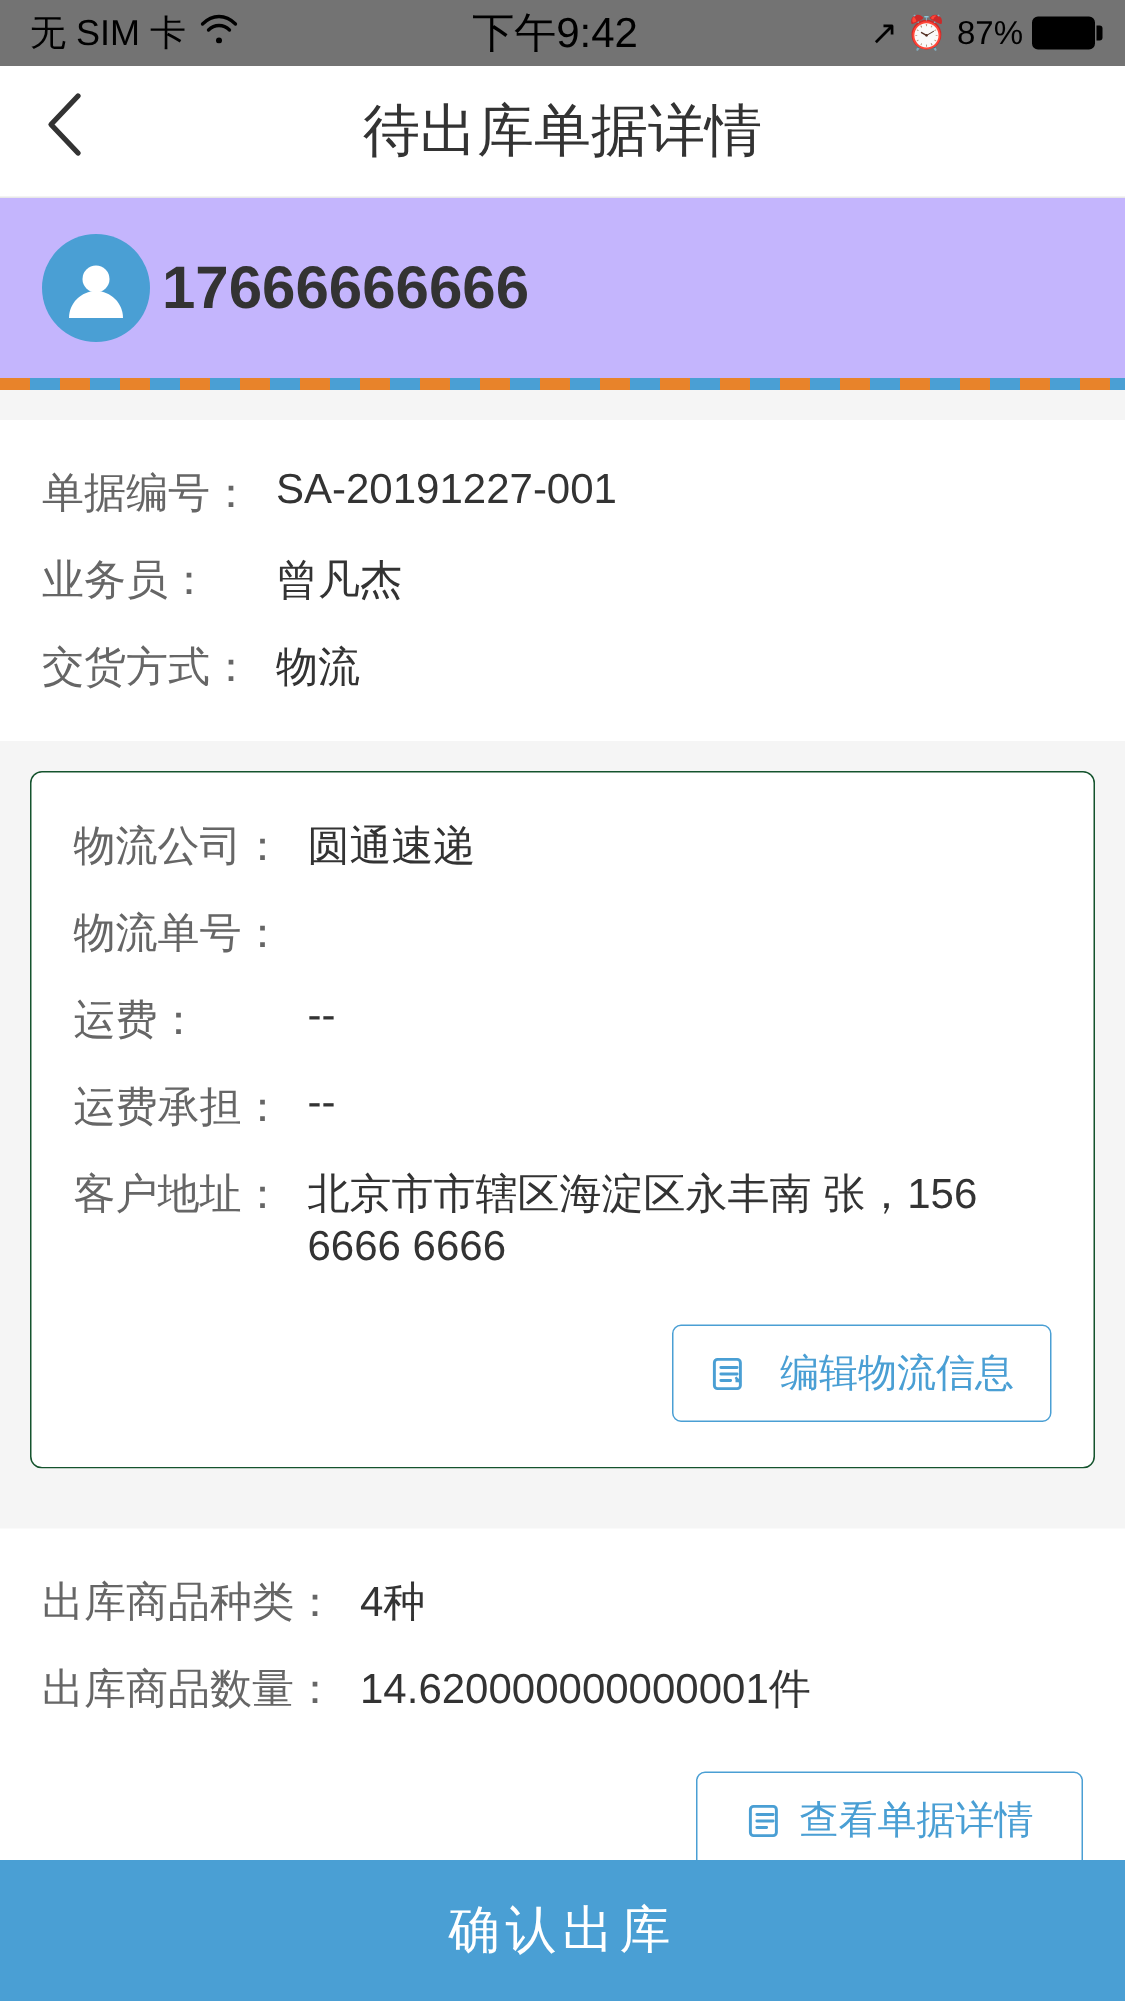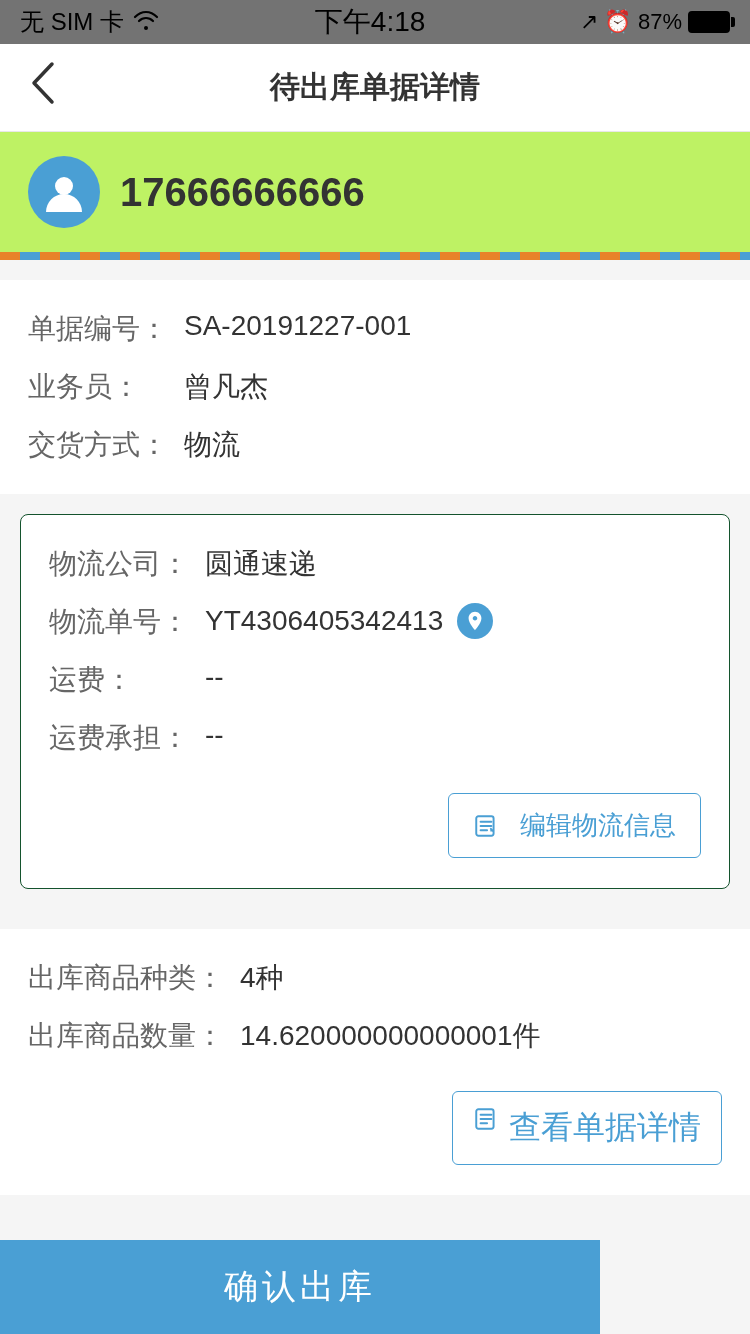--- a/index.html
+++ b/index.html
@@ -61,44 +61,44 @@
       border-bottom: 1px solid #e8e8e8;
     }
     .nav-back {
       position: absolute;
       left: 28px;
       font-size: 36px;
       color: #333;
       cursor: pointer;
     }
     .nav-title {
-      font-size: 30px;
-      font-weight: 700;
+      font-size: 38px;
+      font-weight: 400;
       color: #333;
     }
 
     
     .dashed-divider {
       width: 100%;
       height: 8px;
       background: repeating-linear-gradient(
         90deg,
         #e8832a 0px, #e8832a 20px,
         #4a9fd4 20px, #4a9fd4 40px
       );
     }
 
     
     .user-header {
       width: 750px;
-      background: #bef264;
+      background: #c4b5fd;
       padding: 24px 28px;
       display: flex;
       align-items: center;
-      gap: 20px;
+      gap: 8px;
     }
     .user-avatar {
       width: 72px;
       height: 72px;
       border-radius: 50%;
       background: #4a9fd4;
       display: flex;
       align-items: center;
       justify-content: center;
     }
@@ -176,47 +176,48 @@
       background: #fff;
       cursor: pointer;
       float: right;
       margin-top: 16px;
     }
     .btn-edit svg { width: 26px; height: 26px; fill: #4a9fd4; }
 
     
     .btn-view {
       display: inline-flex;
+      align-items: center;
       gap: 10px;
       border: 1px solid #4a9fd4;
       border-radius: 6px;
-      padding: 14px 20px;
+      padding: 14px 32px;
       color: #4a9fd4;
-      font-size: 32px;
+      font-size: 26px;
       background: #fff;
       cursor: pointer;
       float: right;
       margin-top: 16px;
     }
     .btn-view svg { width: 26px; height: 26px; fill: #4a9fd4; }
 
     .clearfix::after { content: ''; display: table; clear: both; }
 
     
     .section-gap {
       height: 20px;
       background: #f5f5f5;
     }
 
     
     .confirm-btn-container {
       position: fixed;
       bottom: 0;
       left: 0;
-      width: 600px;
+      width: 750px;
       background: #4a9fd4;
       padding: 24px 0;
     }
     .confirm-btn {
       width: 100%;
       background: #4a9fd4;
       border: none;
       color: #fff;
       font-size: 34px;
       font-weight: 500;
@@ -234,21 +235,21 @@
   <div class="status-bar-left">
     <span>无 SIM 卡</span>
     <span>
       <svg width="28" height="20" viewBox="0 0 28 20" fill="none">
         <path d="M14 16a2 2 0 1 1 0 4 2 2 0 0 1 0-4z" fill="#000"></path>
         <path d="M7 11c1.9-1.9 4.5-3 7-3s5.1 1.1 7 3" stroke="#000" stroke-width="2.2" fill="none" stroke-linecap="round"></path>
         <path d="M3 7C6.3 3.7 10 2 14 2s7.7 1.7 11 5" stroke="#000" stroke-width="2.2" fill="none" stroke-linecap="round"></path>
       </svg>
     </span>
   </div>
-  <div class="status-bar-center">下午4:18</div>
+  <div class="status-bar-center">下午9:42</div>
   <div class="status-bar-right">
     <span>↗</span>
     <span>⏰</span>
     <span>87%</span>
     <div class="battery-icon"></div>
   </div>
 </div>
 
 <div class="nav-bar">
   <div class="nav-back">
@@ -286,36 +287,32 @@
   </div>
 </div>
 
 <div class="card-section">
   <div class="info-row">
     <span class="info-label">物流公司：</span>
     <span class="info-value">圆通速递</span>
   </div>
   <div class="info-row">
     <span class="info-label">物流单号：</span>
-    <span class="info-value with-icon">
-      <span>YT4306405342413</span>
-      <div class="location-icon">
-        <svg viewBox="0 0 24 24" fill="none">
-          <path d="M12 2C8.13 2 5 5.13 5 9c0 5.25 7 13 7 13s7-7.75 7-13c0-3.87-3.13-7-7-7zm0 9.5c-1.38 0-2.5-1.12-2.5-2.5s1.12-2.5 2.5-2.5 2.5 1.12 2.5 2.5-1.12 2.5-2.5 2.5z" fill="#fff"></path>
-        </svg>
-      </div>
-    </span>
   </div>
   <div class="info-row">
     <span class="info-label">运费：</span>
     <span class="info-value">--</span>
   </div>
   <div class="info-row">
     <span class="info-label">运费承担：</span>
     <span class="info-value">--</span>
+  </div>
+  <div class="info-row">
+    <span class="info-label">客户地址：</span>
+    <span class="info-value">北京市市辖区海淀区永丰南  张，156 6666 6666</span>
   </div>
   <div class="clearfix">
     <button class="btn-edit">
       <svg viewBox="0 0 24 24" fill="none">
         <rect x="3" y="3" width="16" height="18" rx="2" stroke="#4a9fd4" stroke-width="1.8" fill="none"></rect>
         <path d="M7 8h10M7 12h10M7 16h6" stroke="#4a9fd4" stroke-width="1.8" stroke-linecap="round"></path>
         <path d="M16 14l3 3-3 0v-3z" fill="#4a9fd4"></path>
         <path d="M16 14l3 3" stroke="#4a9fd4" stroke-width="1.5"></path>
       </svg>
       <span>编辑物流信息</span>

